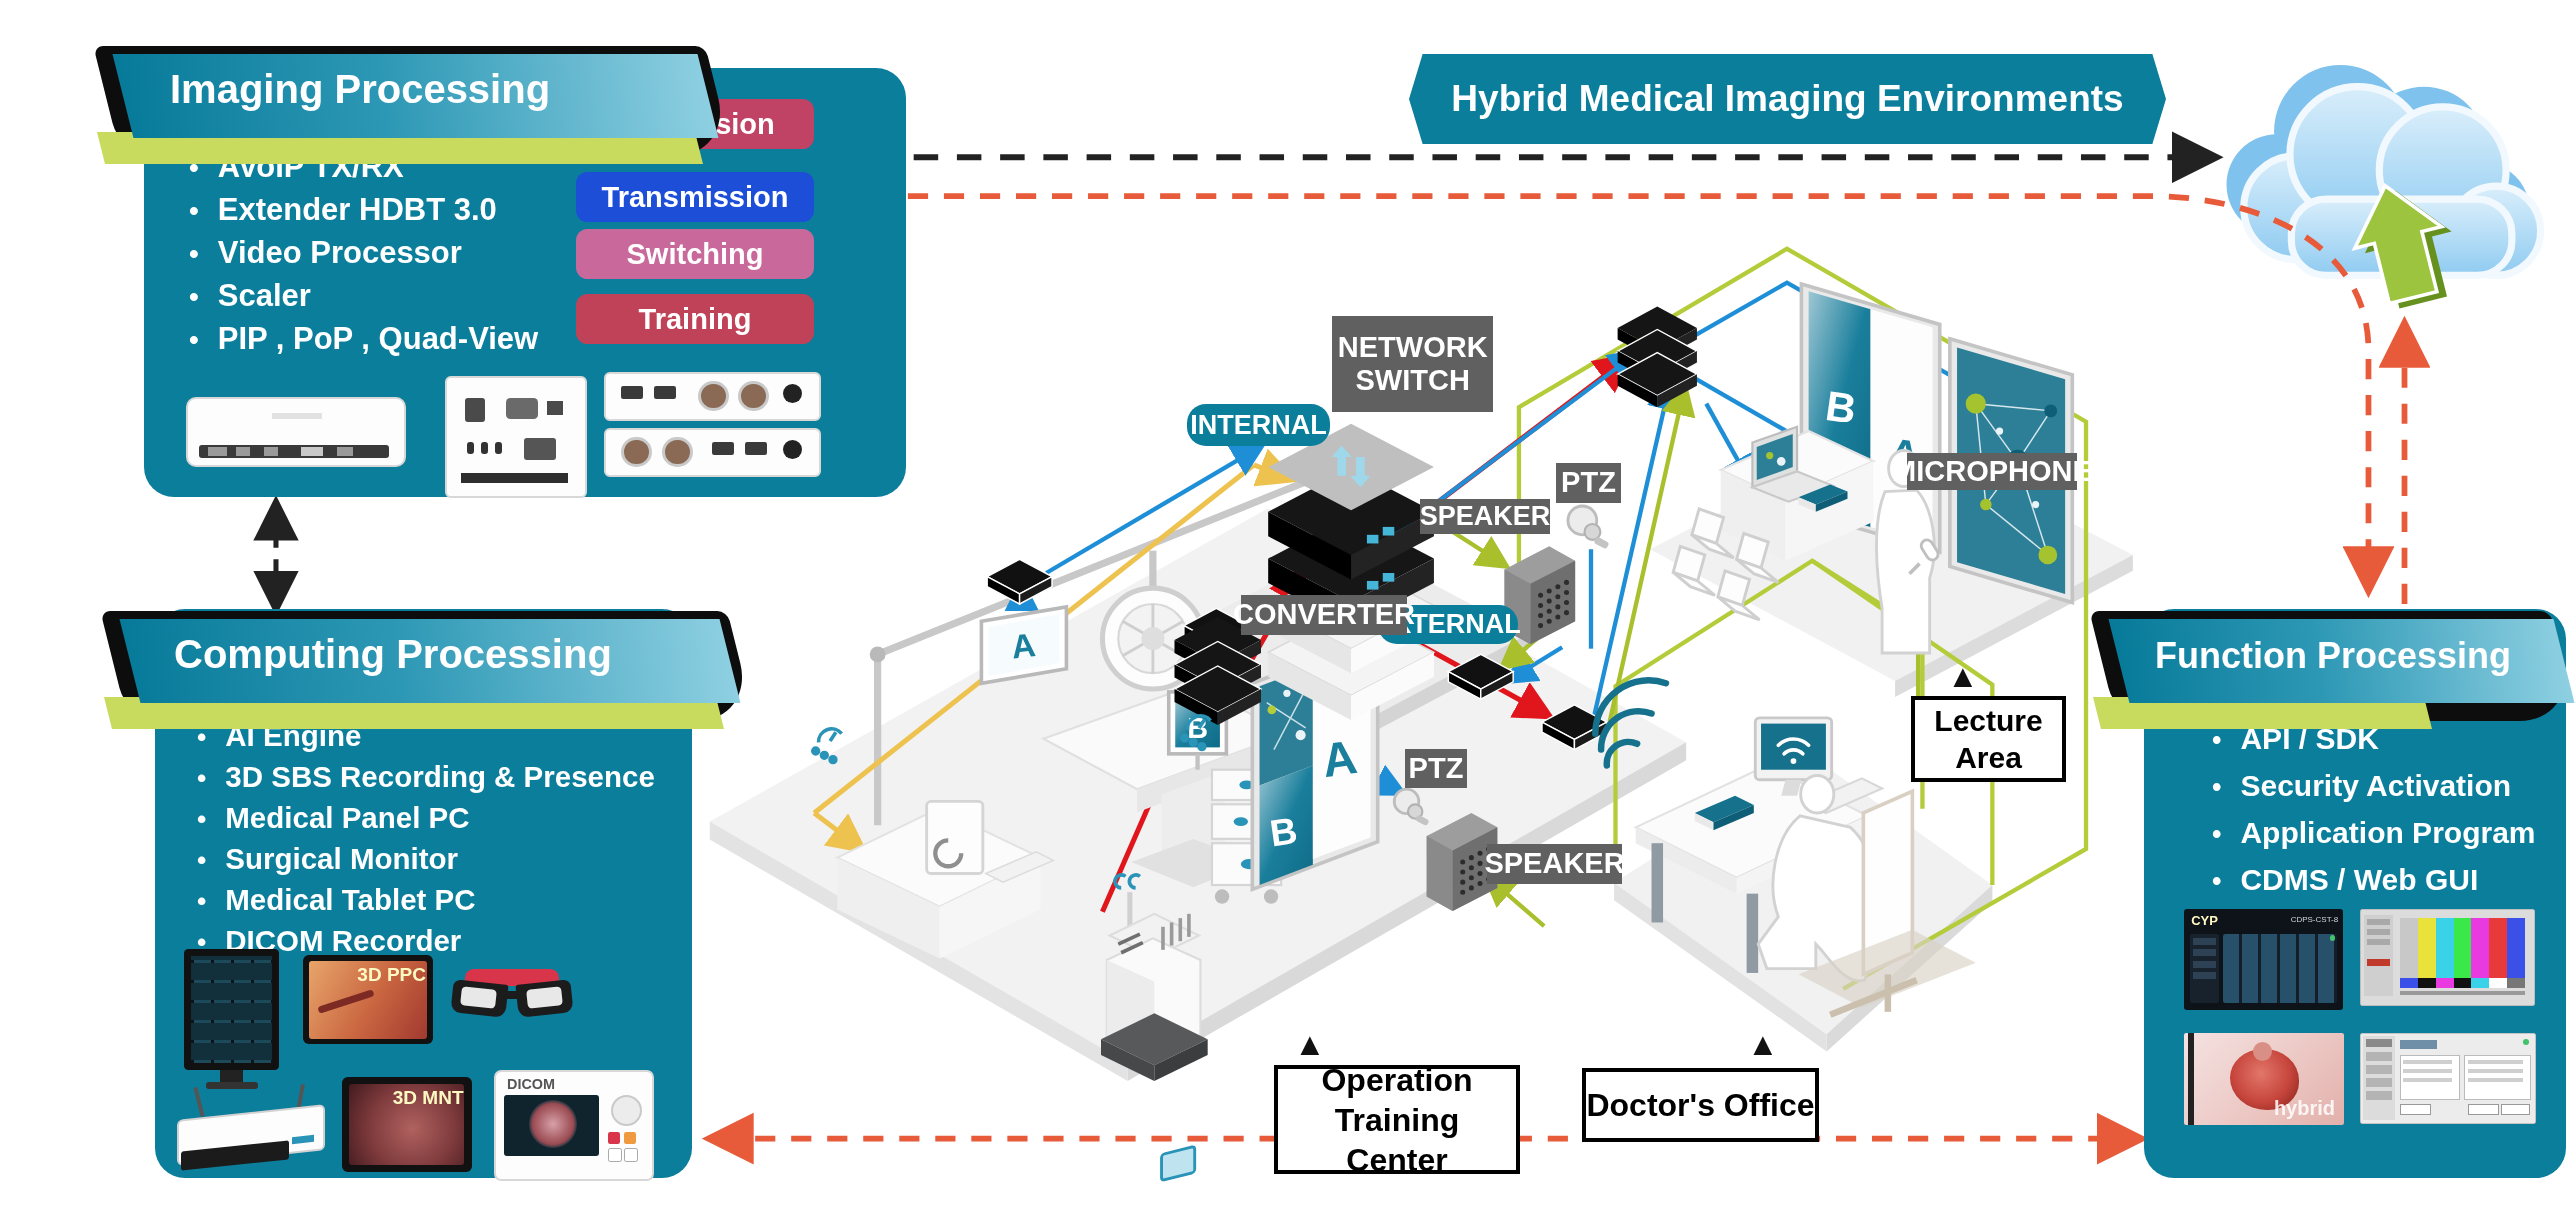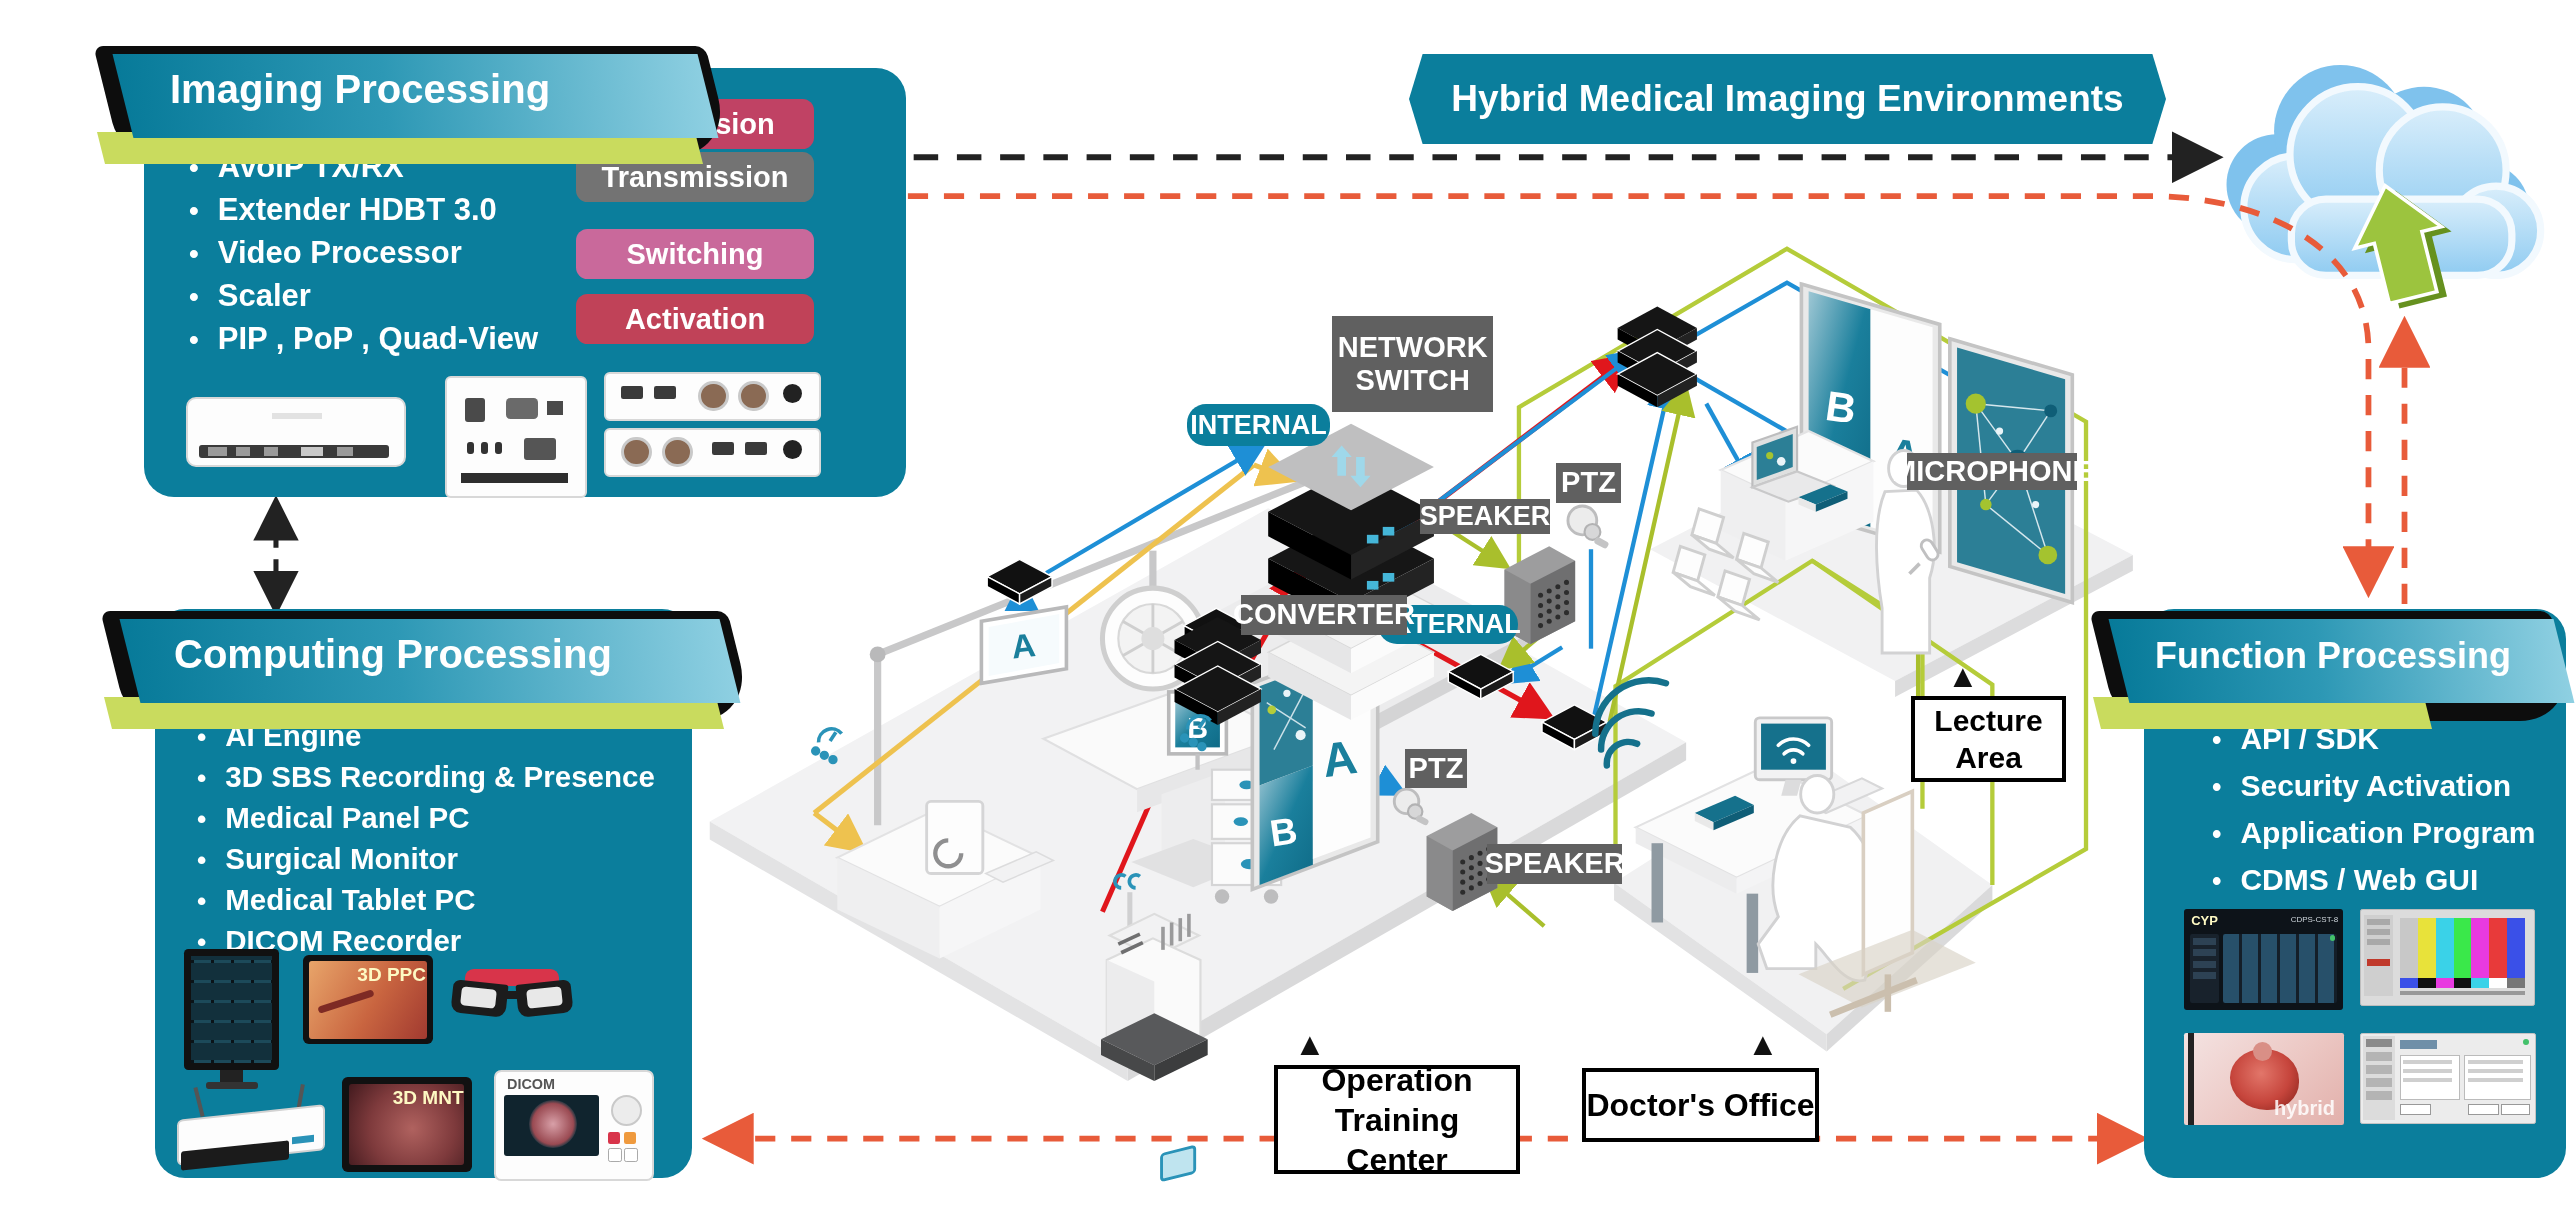--- a/index.html
+++ b/index.html
@@ -571,28 +571,28 @@
     <div class="abs" style="left:58px;top:8.6px;width:24.5px;height:24.5px;background:#8a6a54;border:3.6px solid #c9c9c9;border-radius:50%"></div>
     <div class="abs" style="left:108px;top:14.4px;width:21.6px;height:13px;background:#3a3a3a;border-radius:2.2px"></div>
     <div class="abs" style="left:141px;top:14.4px;width:21.6px;height:13px;background:#3a3a3a;border-radius:2.2px"></div>
     <div class="abs" style="left:179px;top:11.5px;width:19px;height:19px;background:#222;border-radius:50%"></div>
   </div>
 </div>
 
 <div class="pbtn" style="left:576px;top:99px;background:#c04264">
   <span>Conversion</span>
   </div>
-<div class="pbtn" style="left:576px;top:152px;background:#737373">
+<div class="pbtn" style="left:576px;top:172px;background:#1d4ed8">
   <span>Transmission</span>
   </div>
 <div class="pbtn" style="left:576px;top:229px;background:#c9699b">
   <span>Switching</span>
   </div>
 <div class="pbtn" style="left:576px;top:294px;background:#c04258">
-  <span>Activation</span>
+  <span>Training</span>
   </div>
 
 <div class="ribbon" style="left:101px;top:40px;width:649px;height:144px">
   <div class="rb-black" style="left:5.8px;top:5.8px;width:612px;height:110px"></div>
   <div class="rb-green" style="left:0;top:92px;width:598px;height:32px"></div>
   <div class="rb-teal" style="left:21.6px;top:14.4px;width:585px;height:84px"></div>
   <div class="rb-text" style="left:69px;top:27px;font-size:40px">Imaging Processing</div>
 </div>
 
 <div class="panel" style="left:155px;top:609px;width:537px;height:569px">

